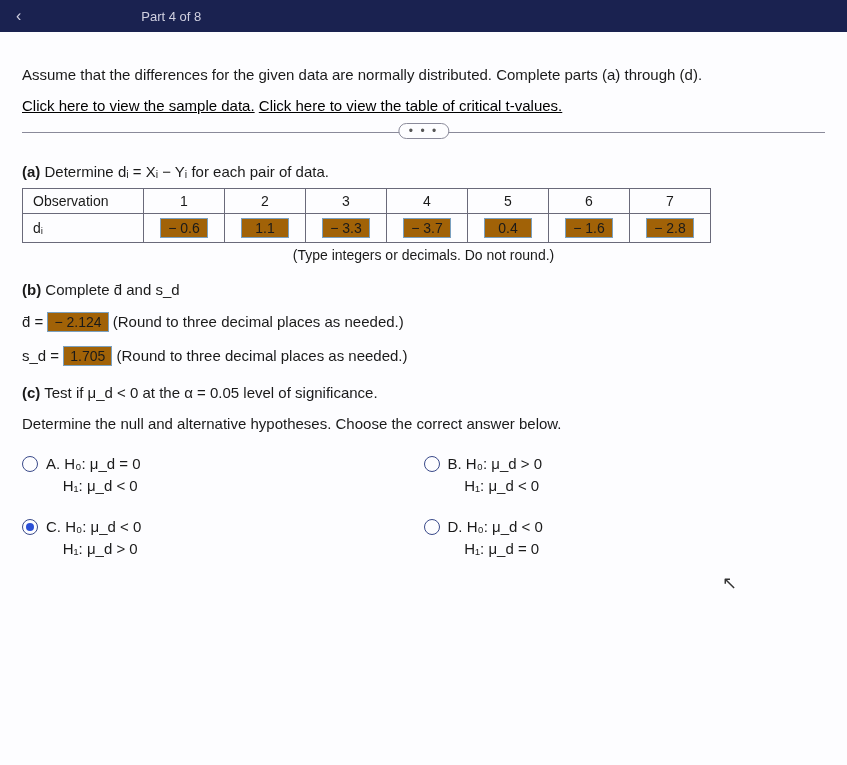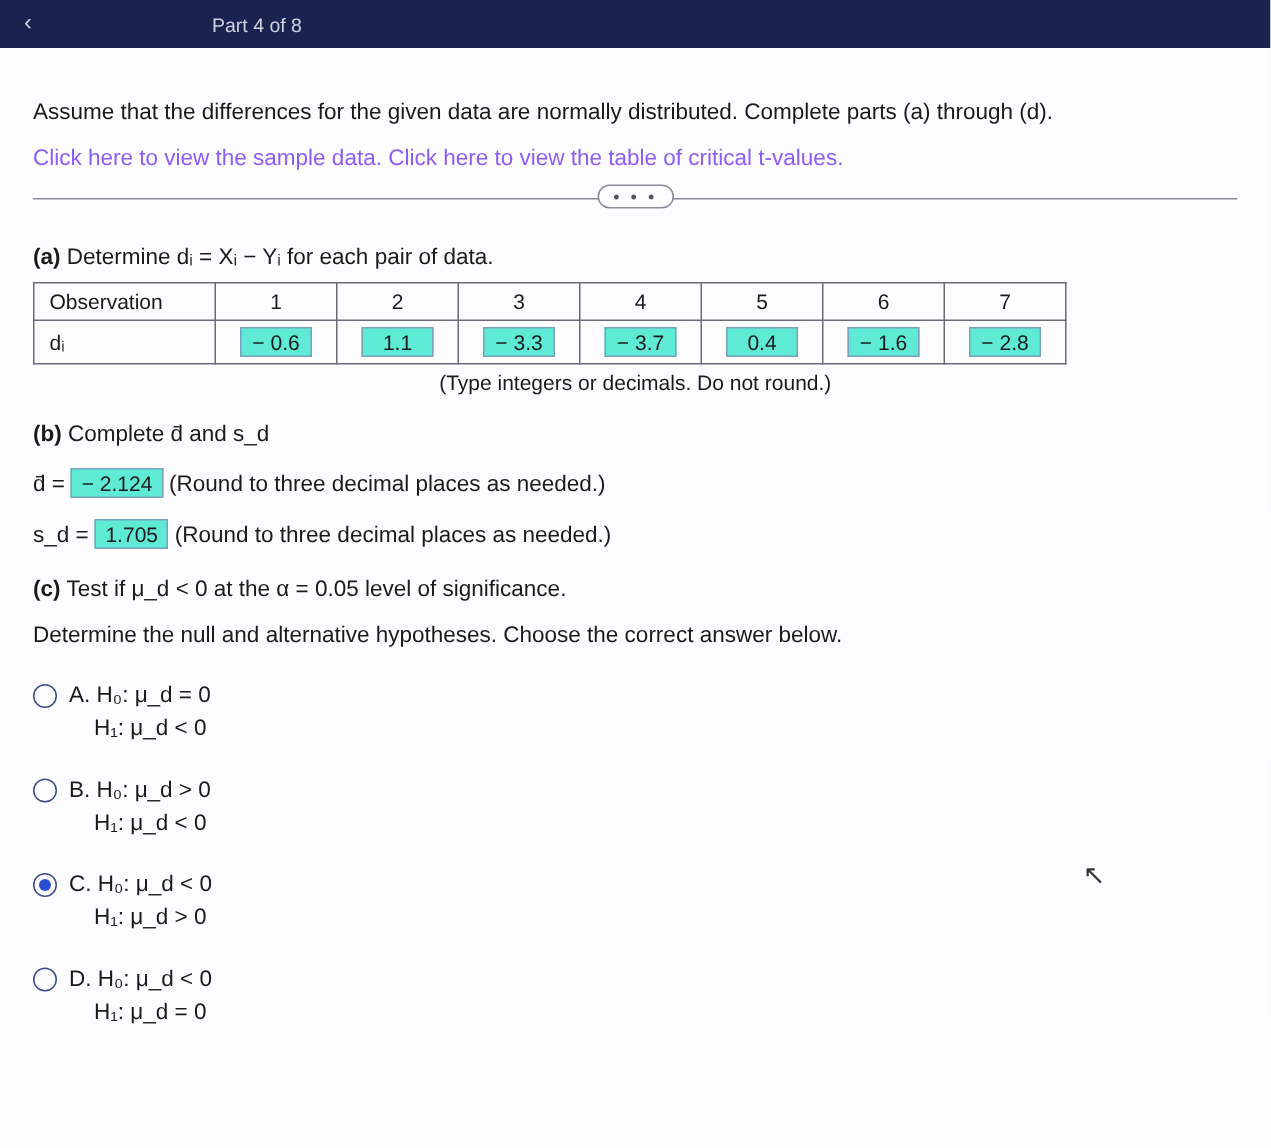--- a/index.html
+++ b/index.html
@@ -28,21 +28,22 @@
   padding: 18px 22px 30px 22px;
   background: #fdfdff;
   min-height: 700px;
   position: relative;
 }
 .intro {
   margin: 14px 0 10px 0;
   line-height: 1.5;
 }
 .link {
-  color: #8b5cf6;
+  color: #000000;
+  text-decoration: underline;
   cursor: pointer;
 }
 .divider-wrap {
   position: relative;
   margin: 18px 0 30px 0;
 }
 .divider-line {
   border: none;
   border-top: 1px solid #8a8a9a;
   margin: 0;
@@ -77,39 +78,38 @@
   font-size: 14px;
   min-width: 60px;
 }
 table.data th.rowhead {
   text-align: left;
   background: #fdfdff;
   min-width: 100px;
 }
 .answer-box {
   display: inline-block;
-  background: #5eead4;
+  background: #a16207;
   border: 1px solid #7aa0c0;
   padding: 1px 6px;
   min-width: 34px;
   font-size: 14px;
 }
 .note {
   font-size: 14px;
   margin-top: 4px;
   text-align: center;
 }
 .formula-line {
   margin: 14px 0;
 }
 .choices {
   display: flex;
   flex-wrap: wrap;
   margin-top: 21px;
-  flex-direction: column;
 }
 .choice-col {
   width: 50%;
   margin-bottom: 18px;
 }
 .choice {
   display: flex;
   align-items: flex-start;
 }
 .radio {

